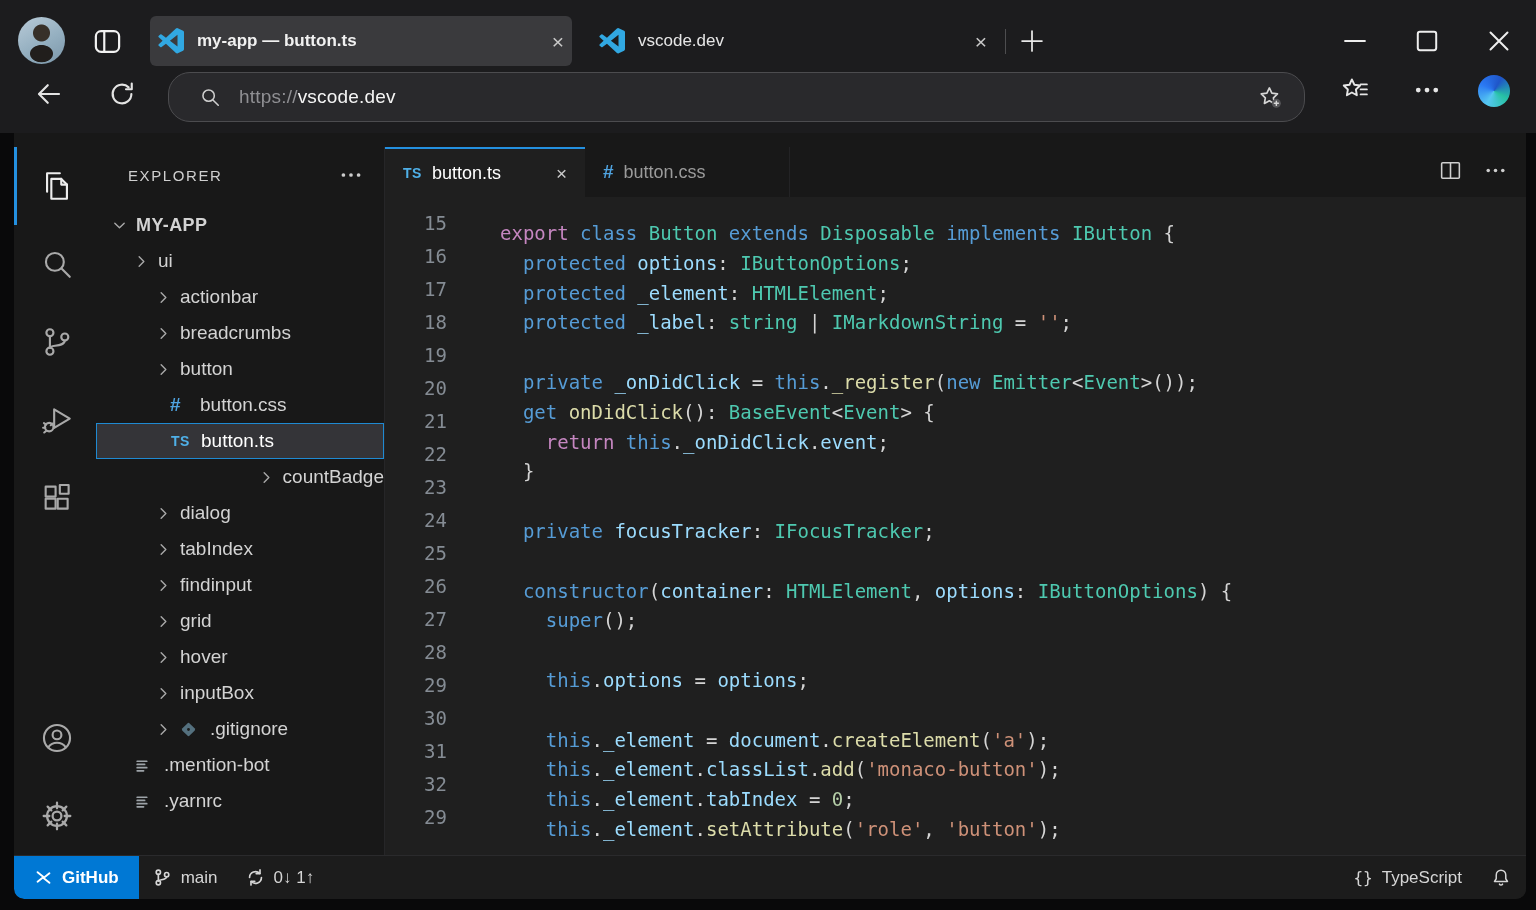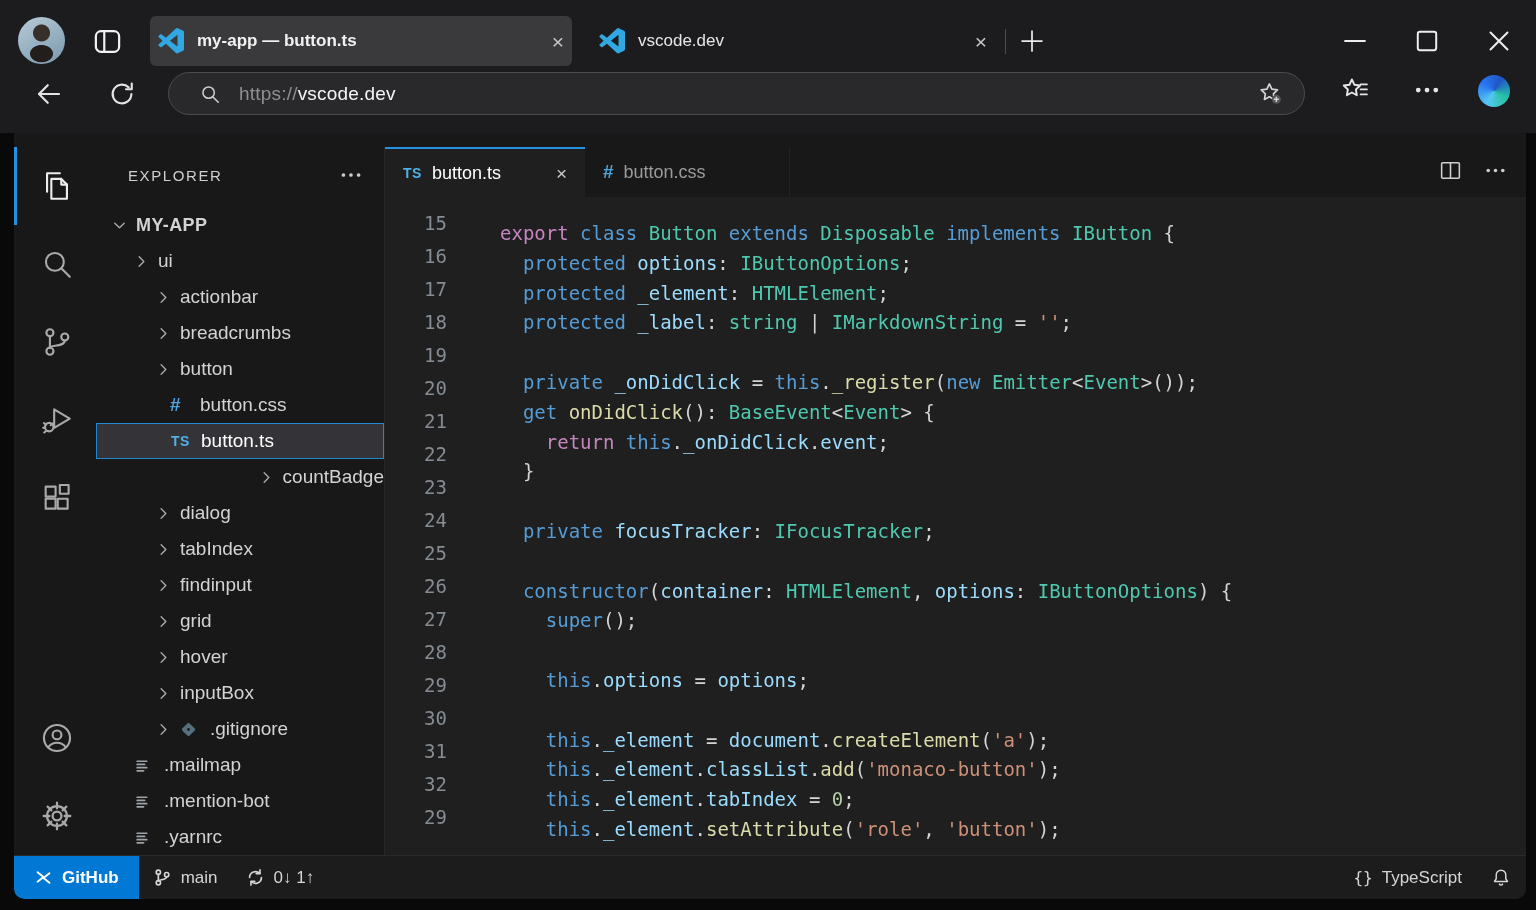--- a/index.html
+++ b/index.html
@@ -23,21 +23,21 @@
   .btab.inactive { left:593px; top:16px; width:400px; height:50px; padding:0 6px; }
   .btab.inactive .btab-title { color:#e6e6e6; font-size:17px; margin-left:13px; }
   .tab-sep { position:absolute; left:1005px; top:29px; width:1px; height:25px; background:#4d4d4f; }
   .newtab { position:absolute; left:1018px; top:27px; width:28px; height:28px; color:#e8e8e8; }
   .winctl { position:absolute; top:24px; width:34px; height:34px; color:#eeeeee; }
   #win-min { left:1338px; } #win-max { left:1410px; } #win-close { left:1482px; }
 
   .addrrow { position:relative; height:50px; }
   .nav-ic { position:absolute; top:-4px; width:30px; height:30px; color:#e3e3e3; }
   #back-btn { left:34px; } #refresh-btn { left:107px; }
-  .pill { position:absolute; left:168px; top:-11px; width:1137px; height:43px; background:#29292c;
+  .pill { position:absolute; left:168px; top:-11px; width:1137px; height:50px; background:#29292c;
           border:1px solid #4c4c4f; border-radius:22px; display:flex; align-items:center; padding:0 16px; }
   .pill .mag { width:22px; height:22px; color:#cfcfcf; margin-left:14px; }
   .url { margin-left:18px; font-size:19px; letter-spacing:.2px; }
   .url .proto { color:#8f8f93; } .url .host { color:#f5f5f5; }
   .pill .spacer { flex:1; }
   .staradd { width:27px; height:27px; color:#d6d6d6; margin-right:4px; }
   .chrome-right { position:absolute; top:-8px; width:30px; height:30px; color:#e6e6e6; }
   #fav-bar-btn { left:1340px; } #menu-btn { left:1412px; }
   #copilot-btn { left:1478px; width:32px; height:32px; border-radius:50%;
       background: conic-gradient(from 210deg, #56c7f2, #2a78f2, #1f55c8, #27c2a4, #56c7f2); }
@@ -399,28 +399,20 @@
                   <path d="M5.5 3l5 5-5 5"></path>
                 </svg>
               </span>
               <span class="ficon">
                 <svg viewBox="0 0 16 16">
                   <rect x="3.2" y="3.2" width="9.6" height="9.6" rx="1.5" transform="rotate(45 8 8)" fill="#54707e"></rect>
                   <circle cx="8" cy="8" r="1.3" fill="#1c1c1c"></circle>
                 </svg>
               </span>
               <span class="label">.gitignore</span>
-            </div>
-            <div class="tree-row" style="padding-left: 38px;">
-              <span class="ficon">
-                <svg viewBox="0 0 16 16" class="ln" style="stroke-width:1.6;color:#9da3a8">
-                  <path d="M3 4h9M3 7h7M3 10h9M3 13h6"></path>
-                </svg>
-              </span>
-              <span class="label">.mailmap</span>
             </div>
             <div class="tree-row" style="padding-left: 38px;">
               <span class="ficon">
                 <svg viewBox="0 0 16 16" class="ln" style="stroke-width:1.6;color:#9da3a8">
                   <path d="M3 4h9M3 7h7M3 10h9M3 13h6"></path>
                 </svg>
               </span>
               <span class="label">.mention-bot</span>
             </div>
             <div class="tree-row" style="padding-left: 38px;">

